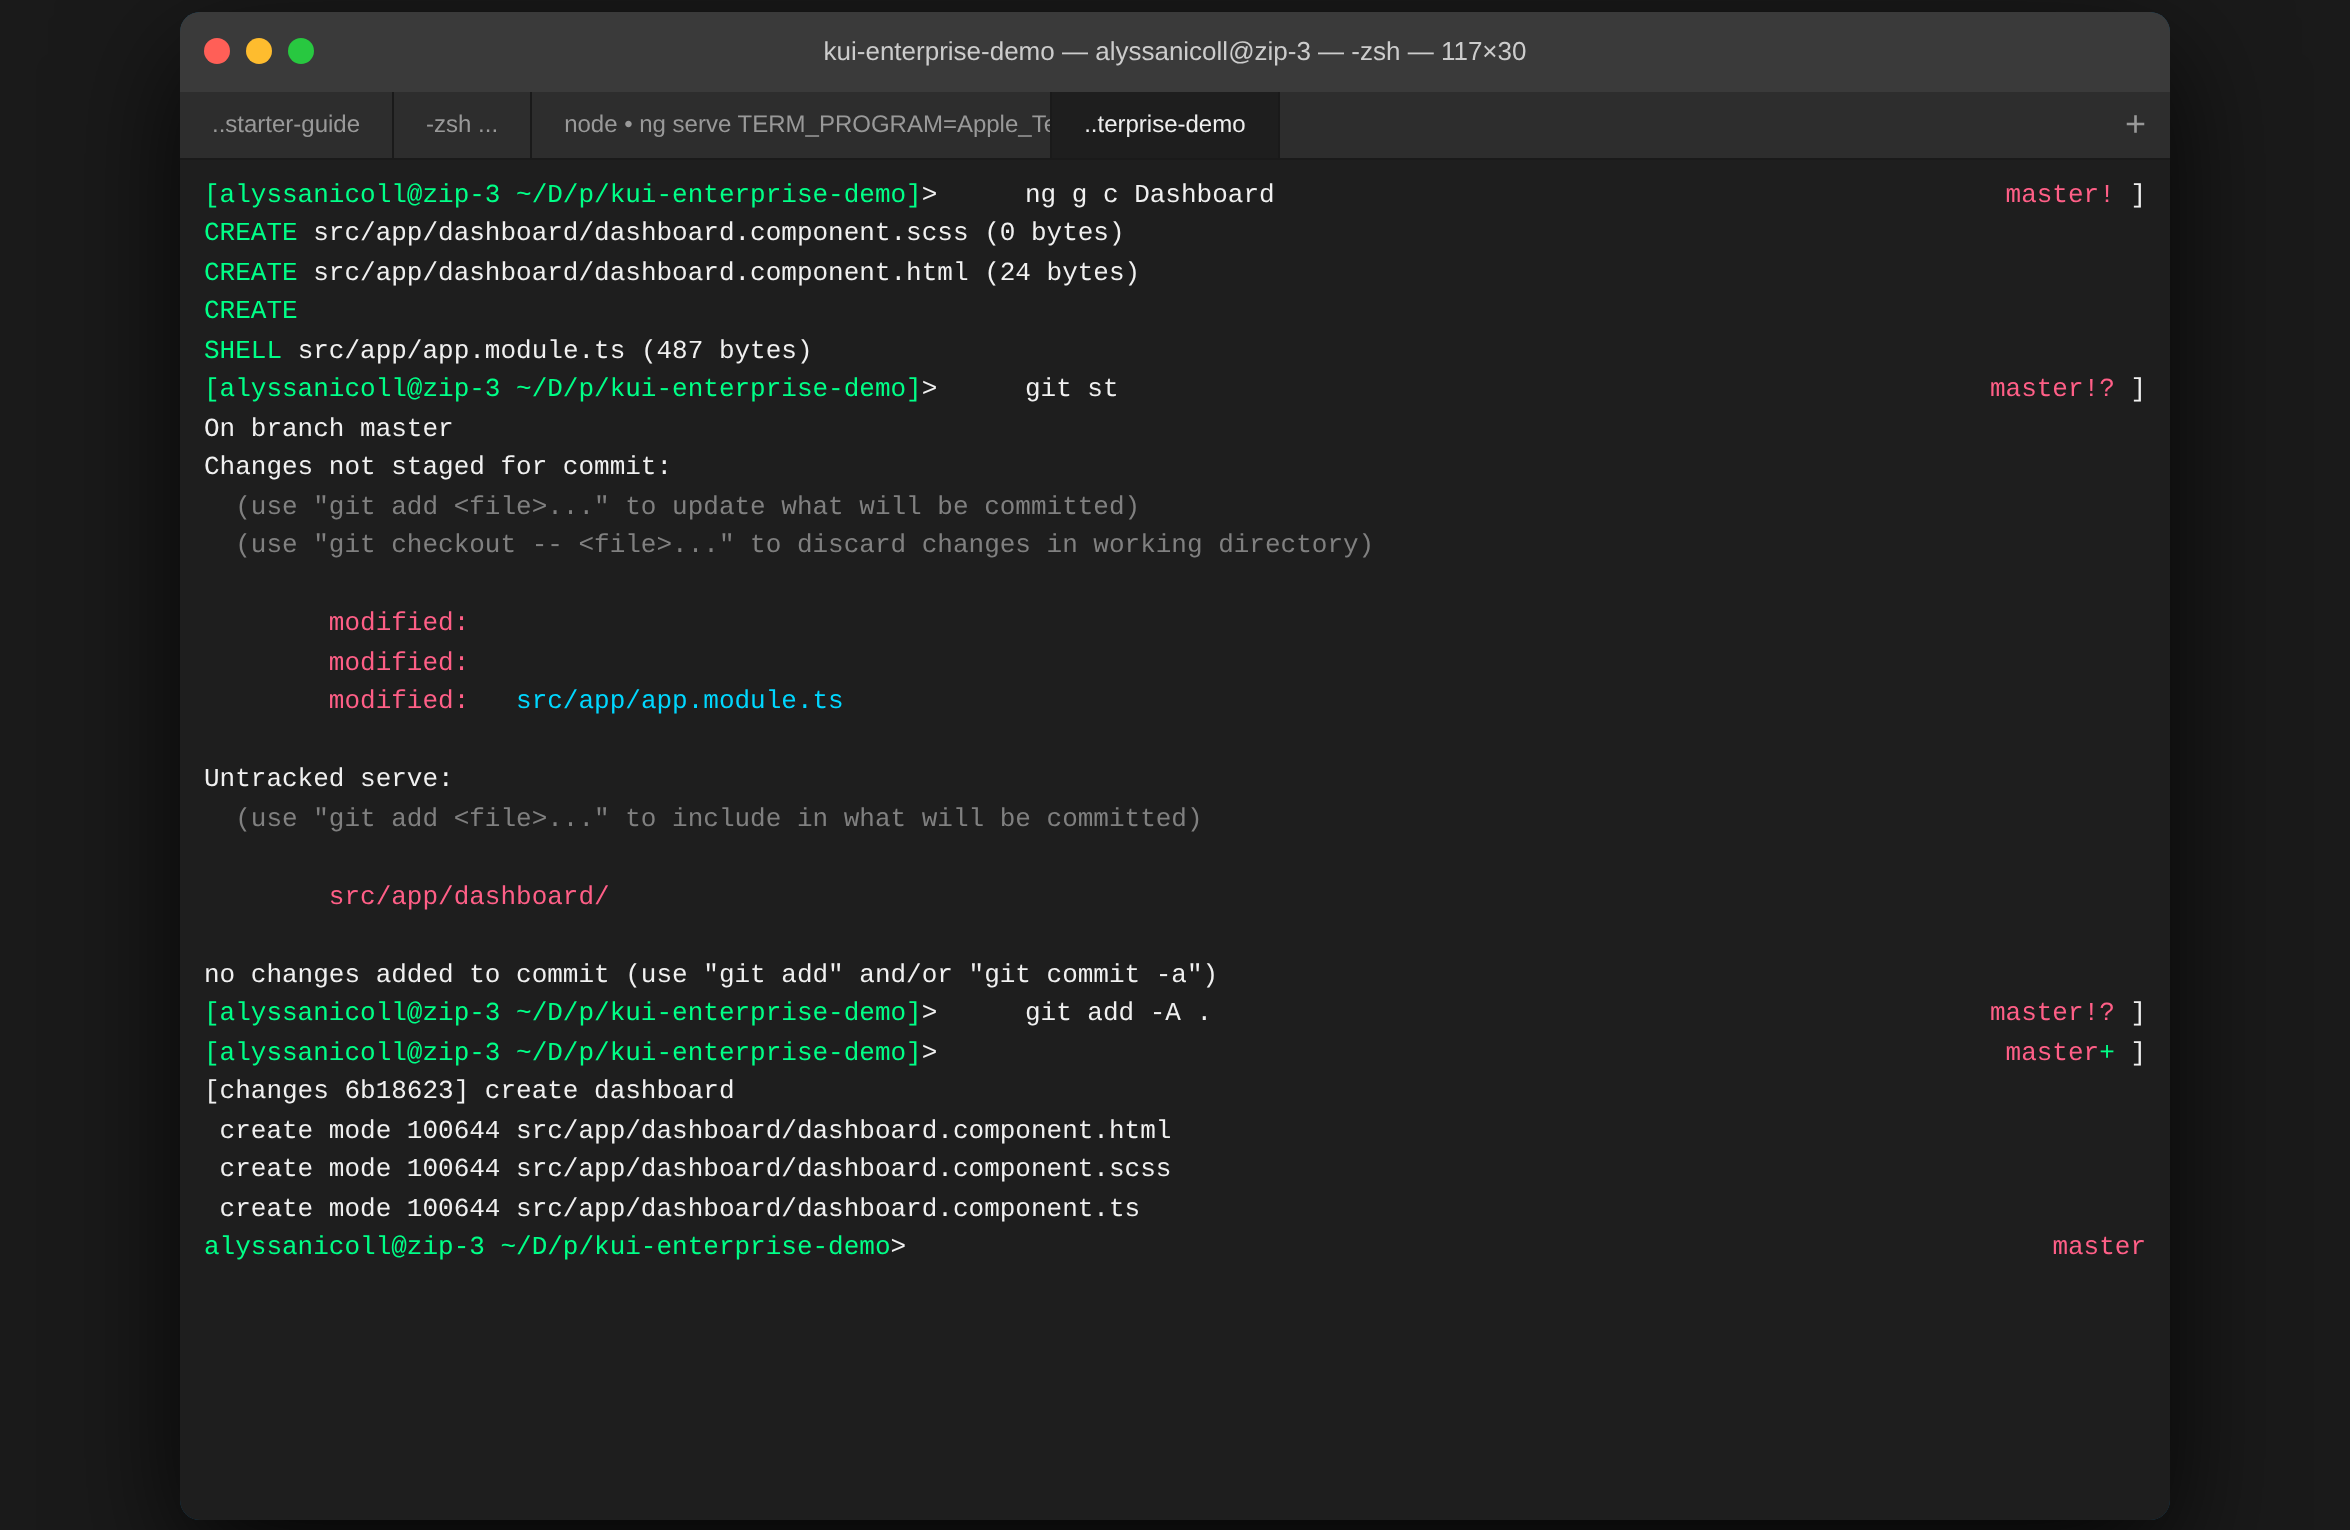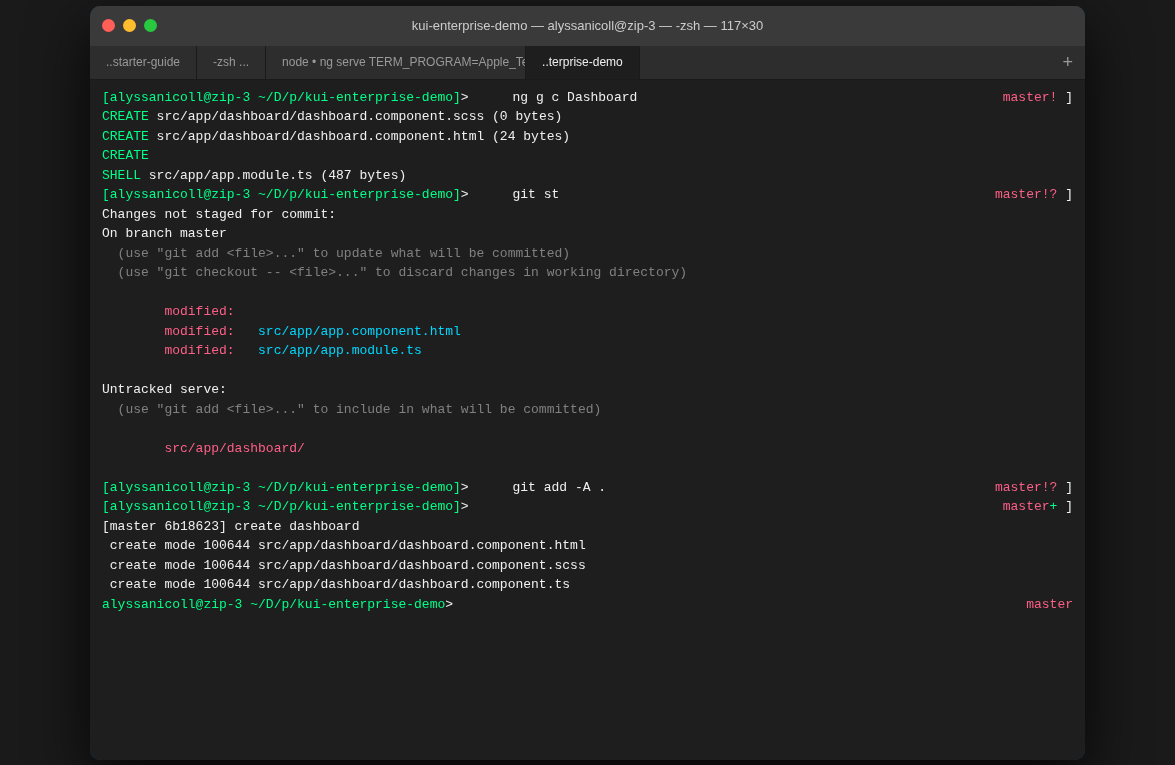--- a/index.html
+++ b/index.html
@@ -174,41 +174,40 @@
     <div class="line">
       <span class="prompt">[alyssanicoll@zip-3 ~/D/p/kui-enterprise-demo]</span>
       <span class="prompt-arrow">&gt;</span>
       <span class="cmd">&nbsp;git st</span>
       <span class="spacer"></span>
       <span class="branch-master">master<span class="branch-bang">!?</span></span>
       <span class="normal">&nbsp;]</span>
     </div>
 
     <div class="line">
+      <span class="normal">On branch master</span>
+    </div>
+    <div class="line">
       <span class="normal">Changes not staged for commit:</span>
-    </div>
-    <div class="line">
-      <span class="normal">On branch master</span>
     </div>
     <div class="line">
       <span class="git-hint">&nbsp;&nbsp;(use "git add &lt;file&gt;..." to update what will be committed)</span>
     </div>
     <div class="line">
       <span class="git-hint">&nbsp;&nbsp;(use "git checkout -- &lt;file&gt;..." to discard changes in working directory)</span>
     </div>
     <div class="line">&nbsp;</div>
 
     <div class="line">
       <span class="git-modified">&nbsp;&nbsp;&nbsp;&nbsp;&nbsp;&nbsp;&nbsp;&nbsp;modified:</span>
       <span class="normal">&nbsp;&nbsp;&nbsp;</span>
     </div>
     <div class="line">
       <span class="git-modified">&nbsp;&nbsp;&nbsp;&nbsp;&nbsp;&nbsp;&nbsp;&nbsp;modified:</span>
       <span class="normal">&nbsp;&nbsp;&nbsp;</span>
-      <span class="file-html">src/app/app.component.html</span>
     </div>
     <div class="line">
       <span class="git-modified">&nbsp;&nbsp;&nbsp;&nbsp;&nbsp;&nbsp;&nbsp;&nbsp;modified:</span>
       <span class="normal">&nbsp;&nbsp;&nbsp;</span>
       <span class="file-ts">src/app/app.module.ts</span>
     </div>
 
     <div class="line">&nbsp;</div>
 
     <div class="line">
@@ -219,40 +218,43 @@
     </div>
 
     <div class="line">&nbsp;</div>
 
     <div class="line">
       <span class="git-untracked">&nbsp;&nbsp;&nbsp;&nbsp;&nbsp;&nbsp;&nbsp;&nbsp;src/app/dashboard/</span>
     </div>
 
     <div class="line">&nbsp;</div>
 
+    <div class="line">
+      <span class="normal">no changes added to commit (use "git add" and/or "git commit -a")</span>
+    </div>
 
     <div class="line">
       <span class="prompt">[alyssanicoll@zip-3 ~/D/p/kui-enterprise-demo]</span>
       <span class="prompt-arrow">&gt;</span>
       <span class="cmd">&nbsp;git add -A .</span>
       <span class="spacer"></span>
       <span class="branch-master">master<span class="branch-bang">!?</span></span>
       <span class="normal">&nbsp;]</span>
     </div>
 
     <div class="line">
       <span class="prompt">[alyssanicoll@zip-3 ~/D/p/kui-enterprise-demo]</span>
       <span class="prompt-arrow">&gt;</span>
       <span class="spacer"></span>
       <span class="branch-master">master<span class="branch-plus" style="color:#00ff87;">+</span></span>
       <span class="normal">&nbsp;]</span>
     </div>
 
     <div class="line">
-      <span class="normal">[master 6b18623] create dashboard</span>
+      <span class="normal">[changes 6b18623] create dashboard</span>
     </div>
     <div class="line">
       <span class="normal">&nbsp;create mode 100644 src/app/dashboard/dashboard.component.html</span>
     </div>
     <div class="line">
       <span class="normal">&nbsp;create mode 100644 src/app/dashboard/dashboard.component.scss</span>
     </div>
     <div class="line">
       <span class="normal">&nbsp;create mode 100644 src/app/dashboard/dashboard.component.ts</span>
     </div>

